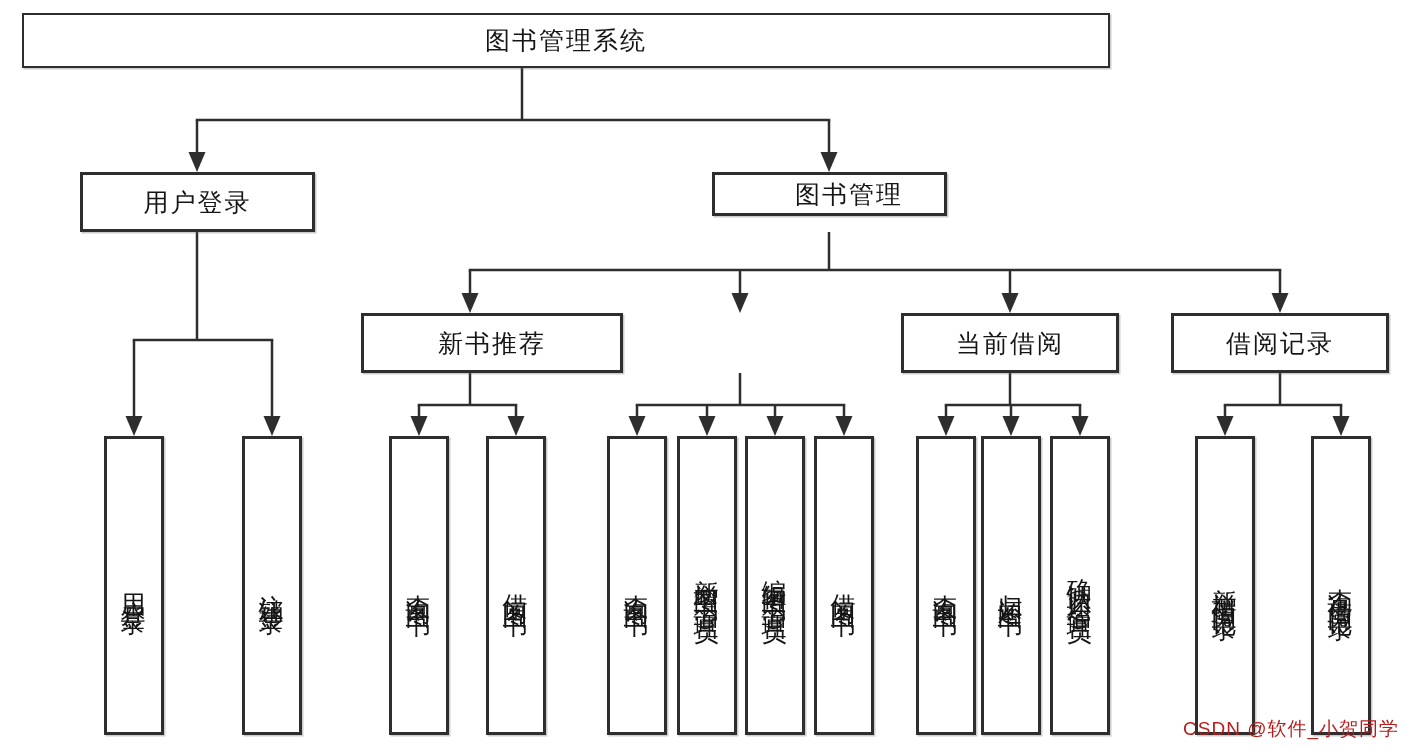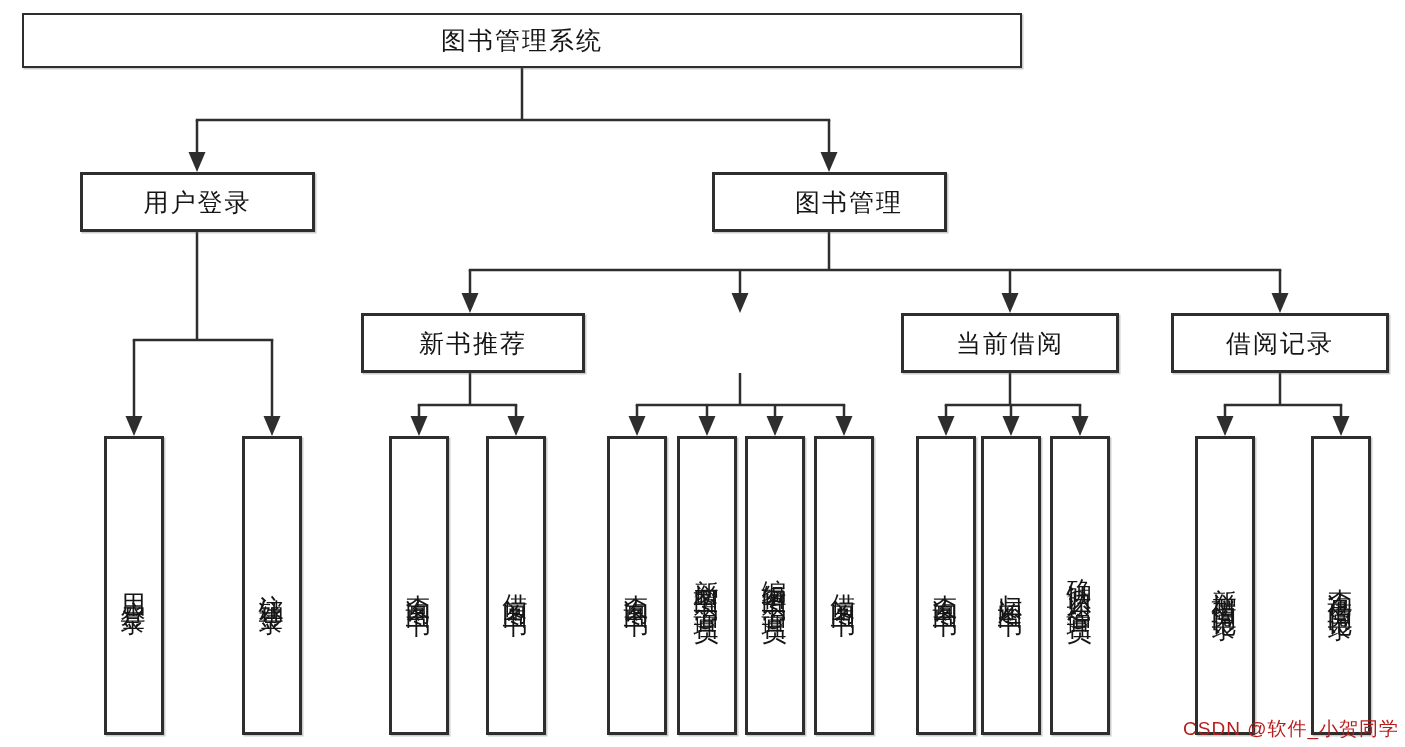--- a/index.html
+++ b/index.html
@@ -36,24 +36,24 @@
   }
   .leaf .vtext{
     writing-mode:vertical-rl;
     text-orientation:mixed;
     white-space:nowrap;
     font-size:25px;
     letter-spacing:6px;
     color:#151515;
   }
   
-  .n-root   {left:22px;  top:13px;  width:1000px; height:55px;}
+  .n-root   {left:22px;  top:13px;  width:1088px; height:55px;}
   .n-login  {left:80px;  top:172px; width:235px;  height:60px;}
-  .n-manage {left:712px; top:172px; width:235px;  height:60px;padding-left:39px;}
-  .n-newbook{left:361px; top:313px; width:224px;  height:60px;}
+  .n-manage {left:712px; top:172px; width:235px;  height:44px;padding-left:39px;}
+  .n-newbook{left:361px; top:313px; width:262px;  height:60px;}
   .n-borrow {left:631px; top:313px; width:218px;  height:60px;}
   .n-current{left:901px; top:313px; width:218px;  height:60px;}
   .n-records{left:1171px;top:313px; width:218px;  height:60px;}
   
   .l-a1{left:104px;} .l-a2{left:242px;}
   .l-b1{left:389px;} .l-b2{left:486px;}
   .l-c1{left:607px;} .l-c2{left:677px;} .l-c3{left:745px;} .l-c4{left:814px;}
   .l-d1{left:916px;} .l-d2{left:981px;} .l-d3{left:1050px;}
   .l-e1{left:1195px;} .l-e2{left:1311px;}
   #watermark{

